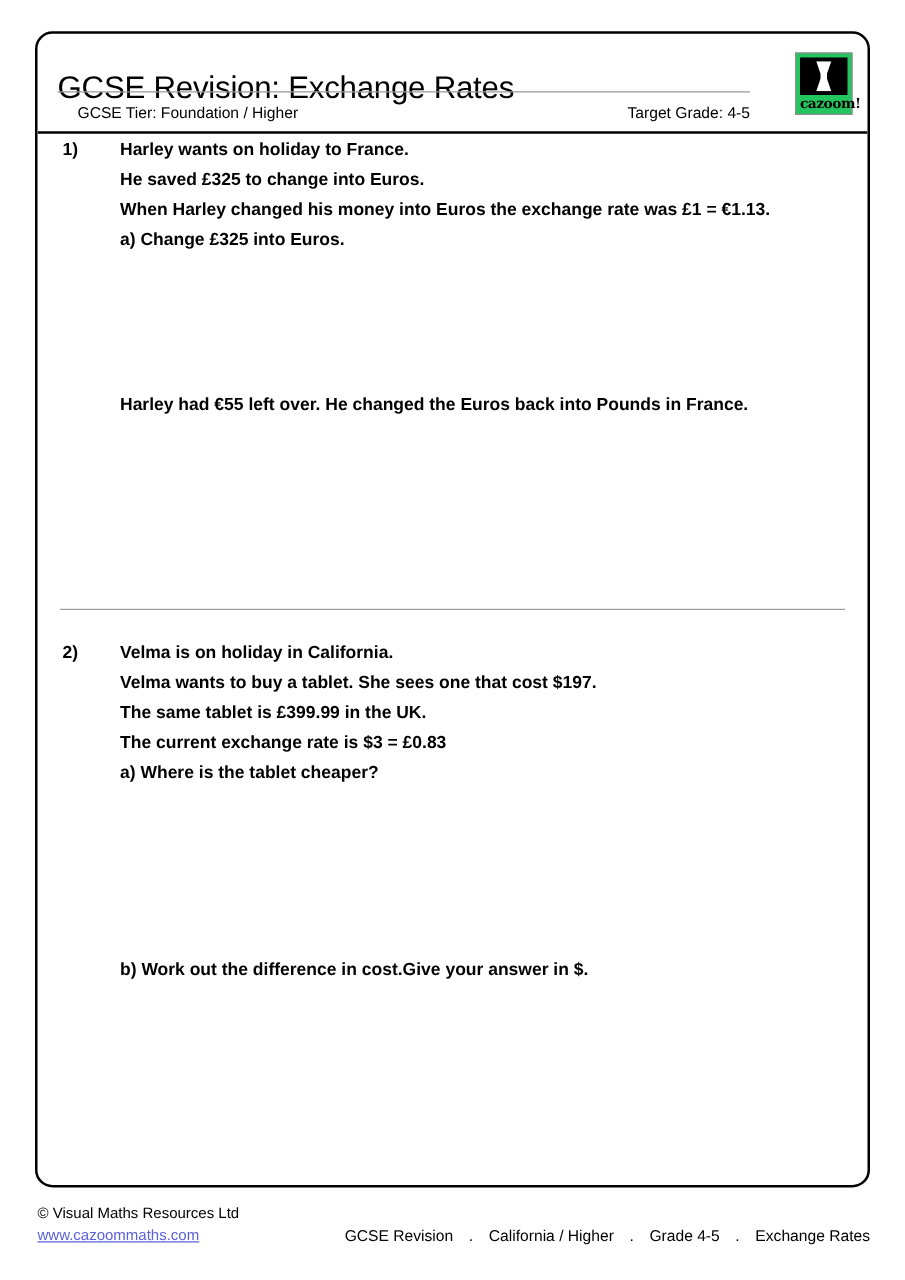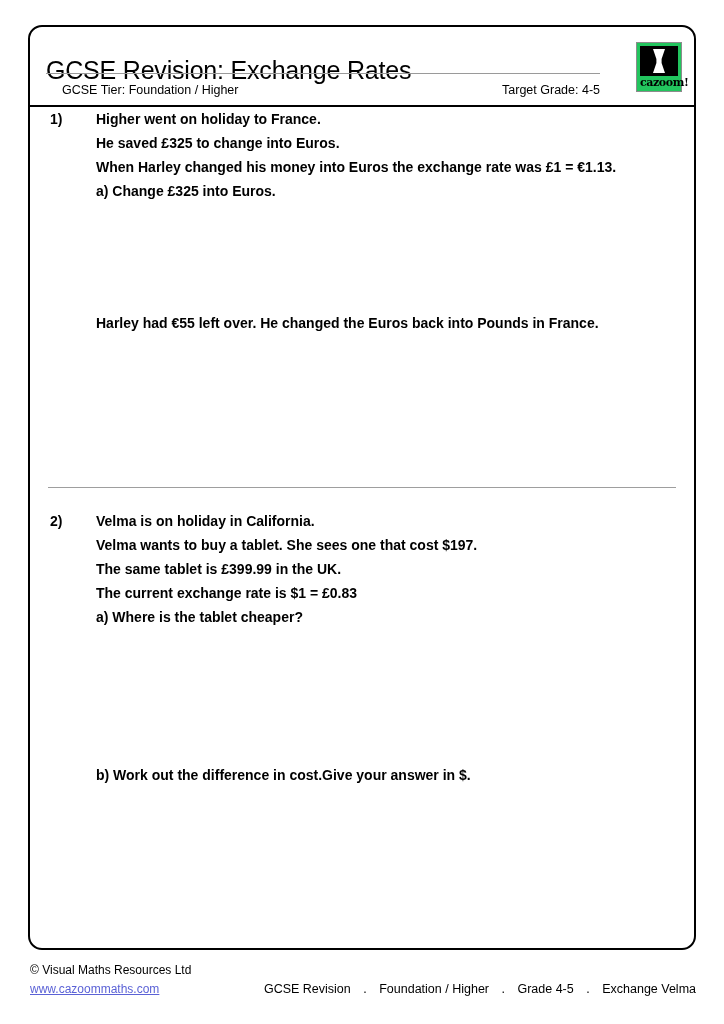--- a/index.html
+++ b/index.html
@@ -261,21 +261,21 @@
 
     </div>
 
     <div class="body-area">
 
       <div class="question q1">
         <div class="q-inner">
           <div class="q-num">1)</div>
 
           <div class="q-block">
-            <div class="q-line">Higher went on holiday to France.</div>
+            <div class="q-line">Harley wants on holiday to France.</div>
             <div class="q-line">He saved £325 to change into Euros.</div>
             <div class="q-line">When Harley changed his money into Euros the exchange rate was £1 = €1.13.</div>
             <div class="q-line">a) Change £325 into Euros.</div>
 
             <div class="answer-gap-a"></div>
 
             <div class="q-line">Harley had €55 left over. He changed the Euros back into Pounds in France.</div>
 
             <div class="answer-gap-b"></div>
           </div>
@@ -285,21 +285,21 @@
       </div>
 
       <div class="question q2">
         <div class="q-inner">
           <div class="q-num">2)</div>
 
           <div class="q-block">
             <div class="q-line">Velma is on holiday in California.</div>
             <div class="q-line">Velma wants to buy a tablet. She sees one that cost $197.</div>
             <div class="q-line">The same tablet is £399.99 in the UK.</div>
-            <div class="q-line">The current exchange rate is $1 = £0.83</div>
+            <div class="q-line">The current exchange rate is $3 = £0.83</div>
             <div class="q-line">a) Where is the tablet cheaper?</div>
 
             <div class="answer-gap-2a"></div>
 
             <div class="q-line">b) Work out the difference in cost.Give your answer in $.</div>
 
             <div class="answer-gap-2b"></div>
           </div>
         </div>
       </div>
@@ -309,21 +309,21 @@
 
   <div class="footer">
     <div class="footer-left">
       <div class="copyright">© Visual Maths Resources Ltd</div>
       <a class="site-link" href="#">www.cazoommaths.com</a>
     </div>
 
     <div class="breadcrumb">
       <span>GCSE Revision</span>
       <span class="crumb-sep">.</span>
-      <span>Foundation / Higher</span>
+      <span>California / Higher</span>
       <span class="crumb-sep">.</span>
       <span>Grade 4-5</span>
       <span class="crumb-sep">.</span>
-      <span>Exchange Velma</span>
+      <span>Exchange Rates</span>
     </div>
   </div>
 
 </div>
 
 </body></html>

